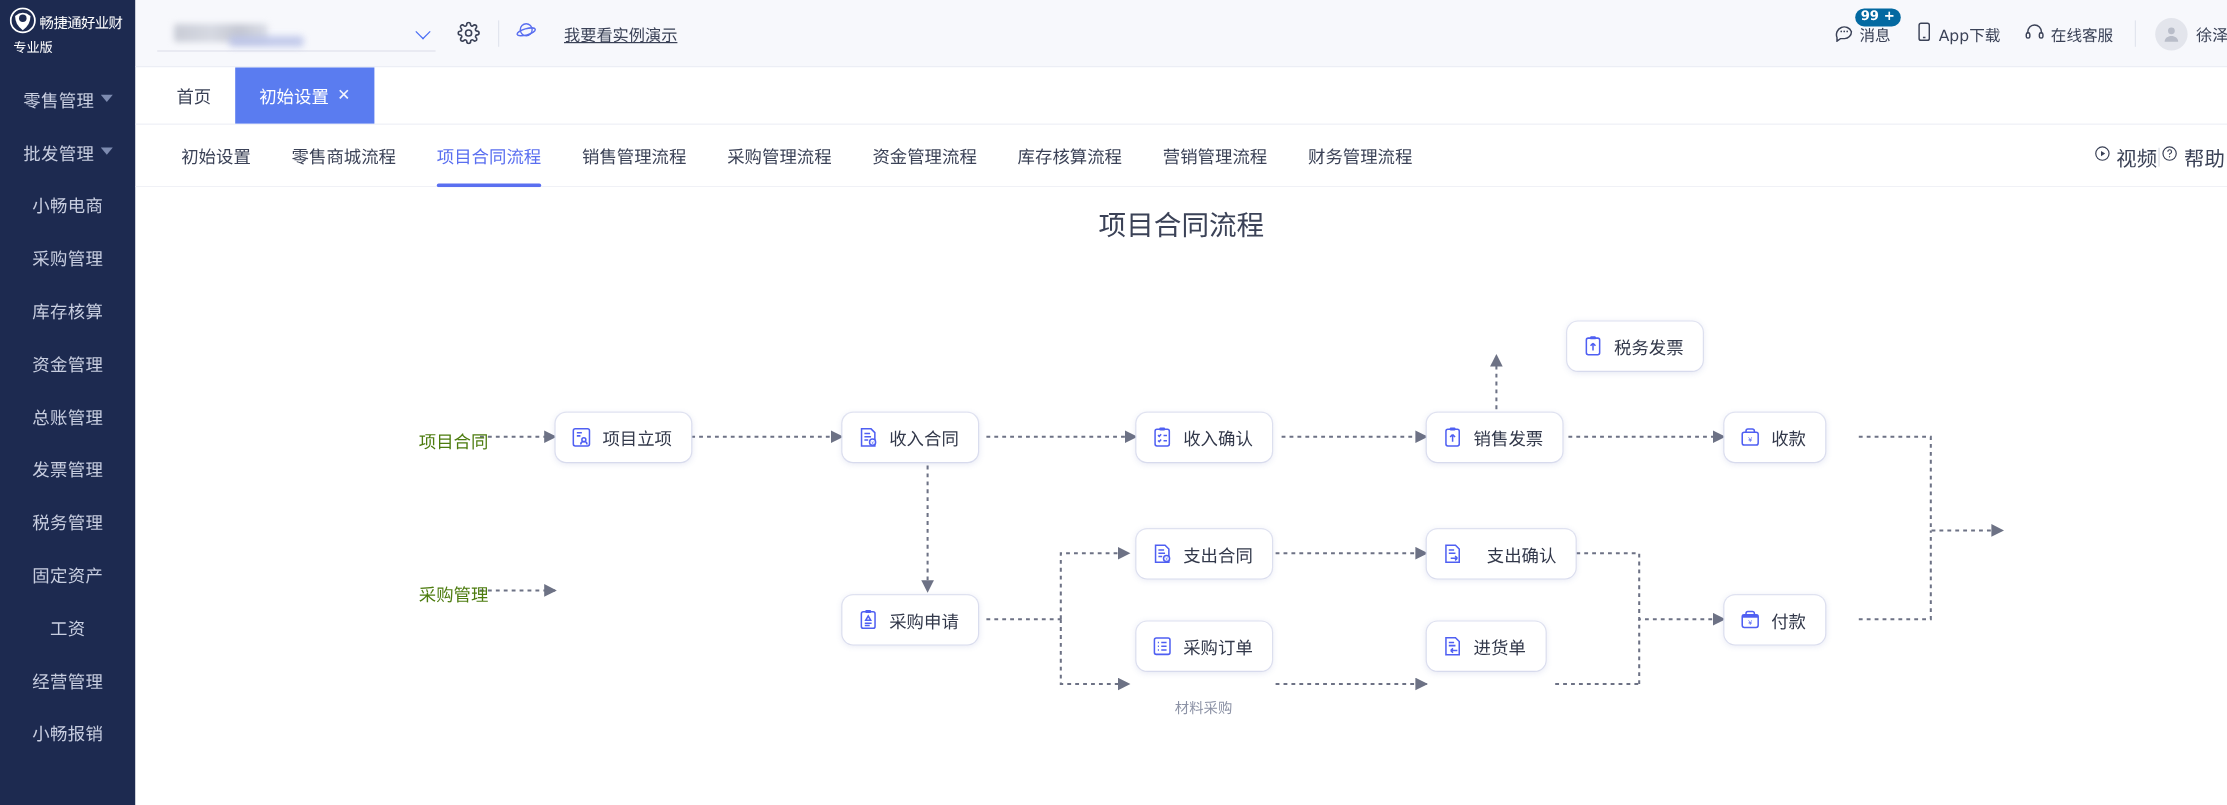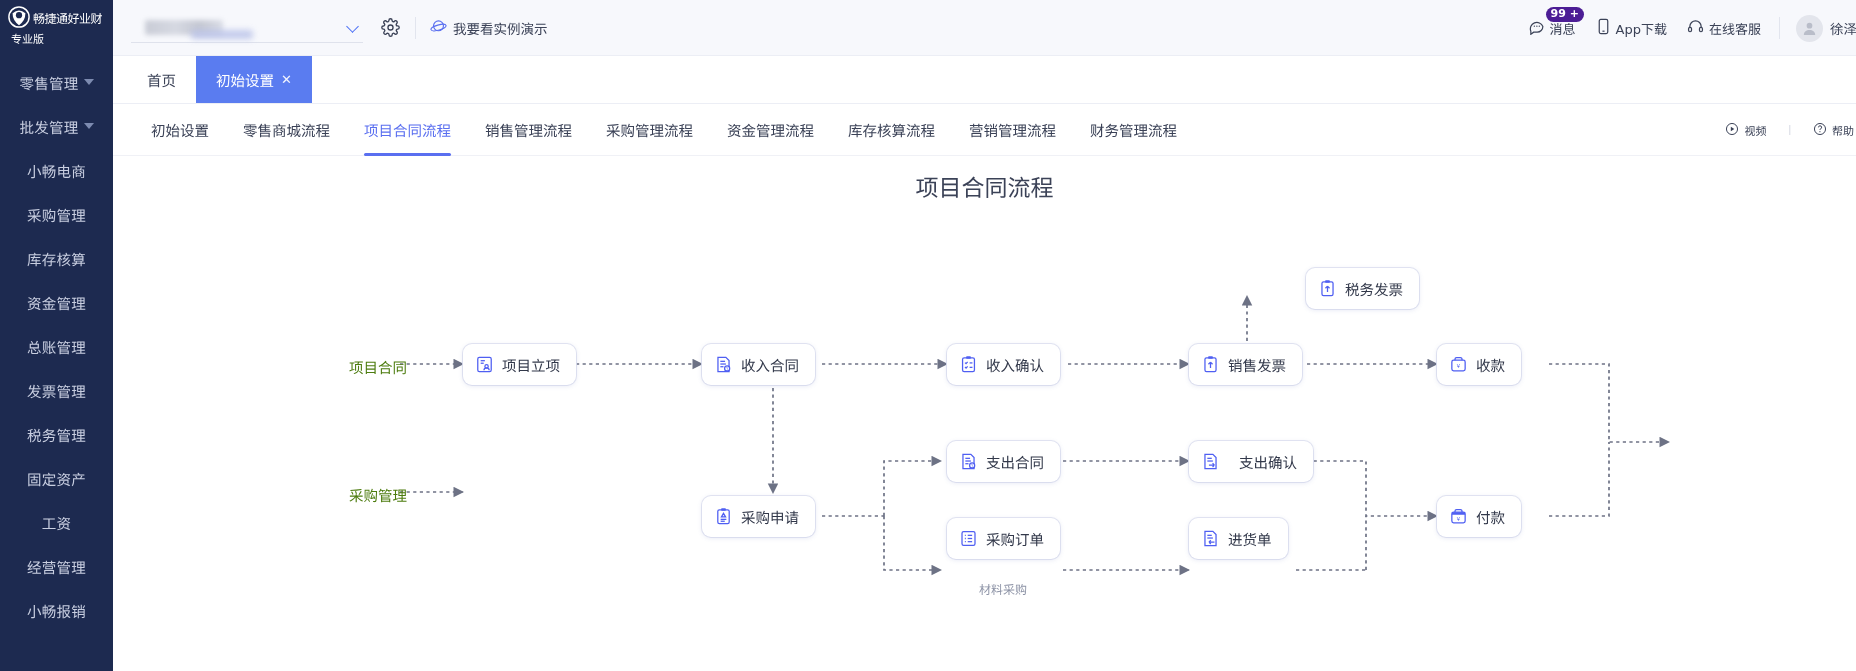--- a/index.html
+++ b/index.html
@@ -90,37 +90,38 @@
     width: 9px; height: 9px;
     border-right: 1.6px solid #4a6ef5; border-bottom: 1.6px solid #4a6ef5;
     transform: rotate(45deg);
   }
   .gear-btn {
     margin-left: 16px; width: 22px; height: 22px;
     display: flex; align-items: center; justify-content: center; cursor: pointer;
   }
   .vdiv { width: 1px; height: 22px; background: #e2e5ee; margin: 0 14px; }
   .demo-link {
-    display: flex; align-items: center; gap: 6px;
+    display: flex; align-items: center; gap: 23px;
     color: #3b4257; font-size: 13.5px; cursor: pointer;
     font-family: "DejaVu Sans", sans-serif;
+    text-decoration: underline;
   }
   .topright {
     position: absolute; right: 0px; top: 0; height: 56px;
     display: flex; align-items: center; gap: 0px; padding-right: 0px;
   }
   .tr-item {
     display: flex; align-items: center; gap: 5px;
     font-size: 13px; color: #3b4257; cursor: pointer;
     margin-left: 20px; position: relative;
     font-family: "DejaVu Sans", sans-serif;
   }
   .badge {
     position: absolute; left: 18px; top: -11px;
-    background: #4c1d95; color: #fff; font-size: 11px;
+    background: #0369a1; color: #fff; font-size: 11px;
     border-radius: 9px; padding: 1px 5px 2px 5px; line-height: 1.1;
     font-family: "DejaVu Sans", sans-serif; white-space: nowrap;
     font-weight: bold;
   }
   .avatar {
     width: 27px; height: 27px; border-radius: 50%;
     background: #e3e5ec; display: flex; align-items: center; justify-content: center;
     margin-left: 16px;
   }
   .user-name {
@@ -158,23 +159,23 @@
     display: flex; align-items: center;
     font-family: "DejaVu Sans", sans-serif;
   }
   .ftab.active { color: #5a6ff0; }
   .ftab.active::after {
     content: ""; position: absolute; left: 0; right: 0; bottom: 0;
     height: 2.5px; background: #5a6ff0; border-radius: 2px;
   }
   .flow-right {
     position: absolute; right: 2px; top: 0; height: 52px;
-    display: flex; align-items: center; gap: 20px;
-    font-size: 11px; color: #3b4257;
-    font-family: Liberation Mono, monospace;
+    display: flex; align-items: center; gap: 0;
+    font-size: 17px; color: #3b4257;
+    font-family: Liberation Serif, serif;
   }
   .fr-item { display: flex; align-items: center; gap: 5px; cursor: pointer; }
   .fr-sep { color: #d5d8e2; }
 
   
   .canvas { position: relative; width: 1743px; height: 515px; background: #fff; }
   .diagram-title {
     position: absolute; left: 0; right: 0; top: 13px;
     text-align: center; font-size: 23px; color: #3b4257;
     font-family: "DejaVu Sans", sans-serif;

